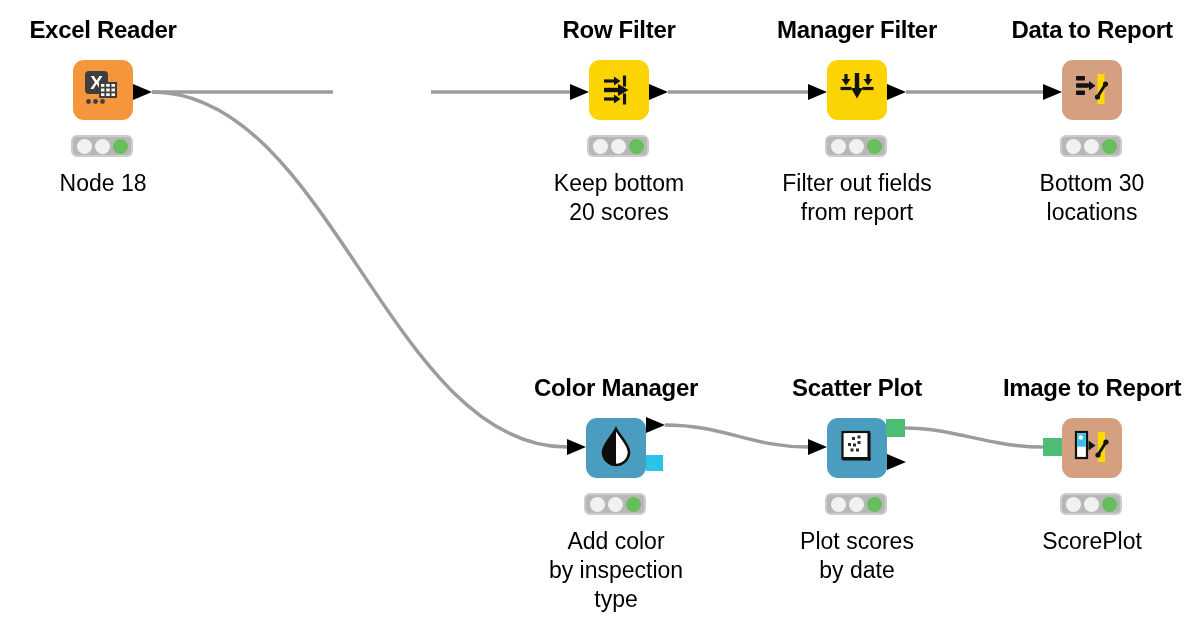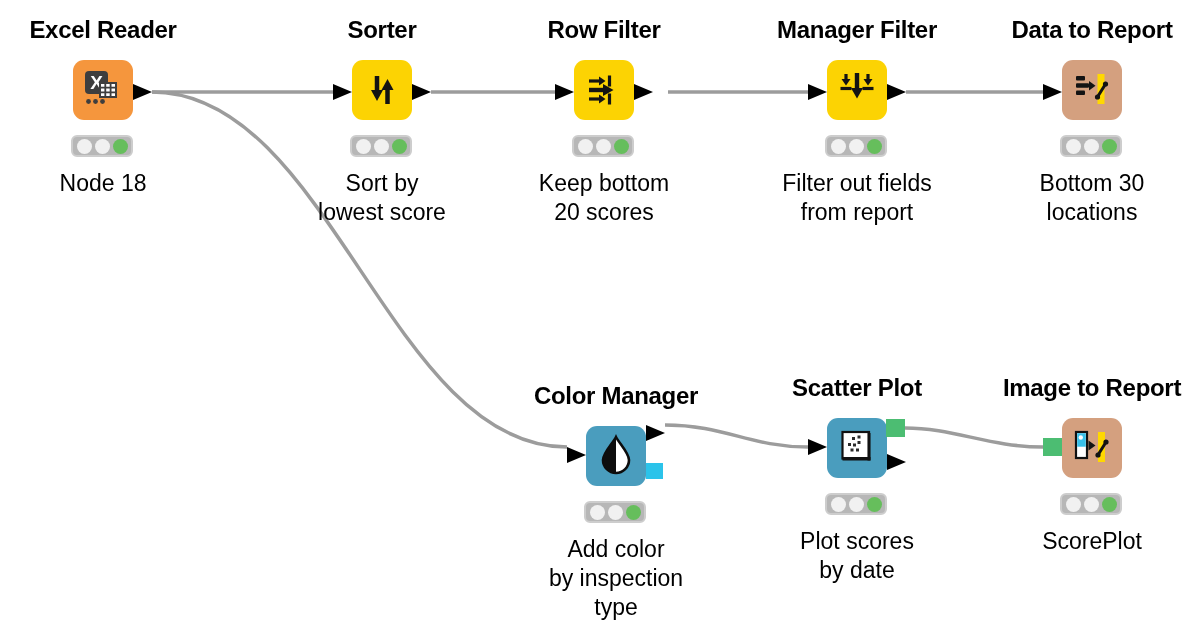--- a/index.html
+++ b/index.html
@@ -44,24 +44,24 @@
   .light{
     position:absolute;left:-2px;top:75px;width:58px;height:18px;
     background:#B7B7B7;border:2px solid #CDCDCD;border-radius:6px;
     display:flex;align-items:center;justify-content:center;gap:3px;
   }
   .dot{width:15px;height:15px;border-radius:50%;background:#F1F1F1;}
   .dot-on{background:#66BE5C;}
   
   .n0{left:73px;top:60px;}
   .n1{left:352px;top:60px;}
-  .n2{left:574px;top:60px;}
+  .n2{left:589px;top:60px;}
   .n3{left:827px;top:60px;}
   .n4{left:1062px;top:60px;}
-  .n5{left:586px;top:418px;margin-top:8px;}
+  .n5{left:586px;top:418px;}
   .n6{left:827px;top:418px;}
   .n7{left:1062px;top:418px;}
 </style>
 </head>
 <body>
 
 <div class="canvas">
 
   <svg class="wires" viewBox="0 0 1200 630">
     <path d="M152 92 H333"></path>
@@ -88,42 +88,20 @@
     </div>
     <div class="tri p-out"></div>
     <div class="light">
       <span class="dot"></span>
       <span class="dot"></span>
       <span class="dot dot-on"></span>
     </div>
     <div class="label">Node 18</div>
   </div>
 
-  <div class="node n1">
-    <div class="title">Sorter</div>
-    <div class="box c-yellow">
-      <svg class="icon" viewBox="0 0 60 60">
-        <g stroke="#131313" stroke-width="4.5" fill="#131313">
-          <line x1="25" y1="16" x2="25" y2="32"></line>
-          <polygon points="19,30 31,30 25,41" stroke="none"></polygon>
-          <line x1="35.5" y1="44" x2="35.5" y2="28"></line>
-          <polygon points="29.5,30 41.5,30 35.5,19" stroke="none"></polygon>
-        </g>
-      </svg>
-    </div>
-    <div class="tri p-in"></div>
-    <div class="tri p-out"></div>
-    <div class="light">
-      <span class="dot"></span>
-      <span class="dot"></span>
-      <span class="dot dot-on"></span>
-    </div>
-    <div class="label">Sort by
-lowest score</div>
-  </div>
 
   <div class="node n2">
     <div class="title">Row Filter</div>
     <div class="box c-yellow">
       <svg class="icon" viewBox="0 0 60 60">
         <g stroke="#131313" stroke-width="3.2" fill="#131313">
           <line x1="15" y1="21" x2="25" y2="21"></line>
           <polygon points="25,16.5 25,25.5 31.5,21" stroke="none"></polygon>
           <line x1="35.5" y1="15.5" x2="35.5" y2="26.5"></line>
           <line x1="15" y1="30" x2="29" y2="30" stroke-width="4.4"></line>

